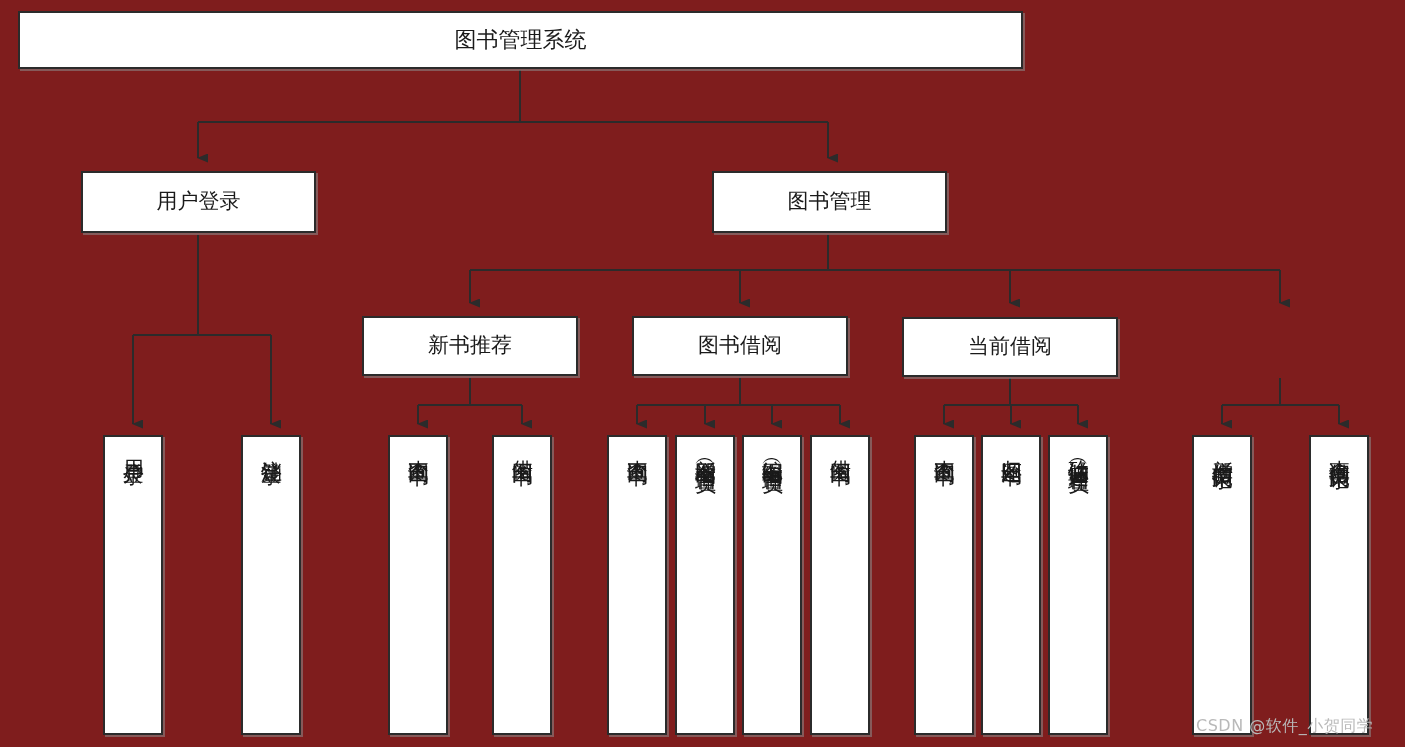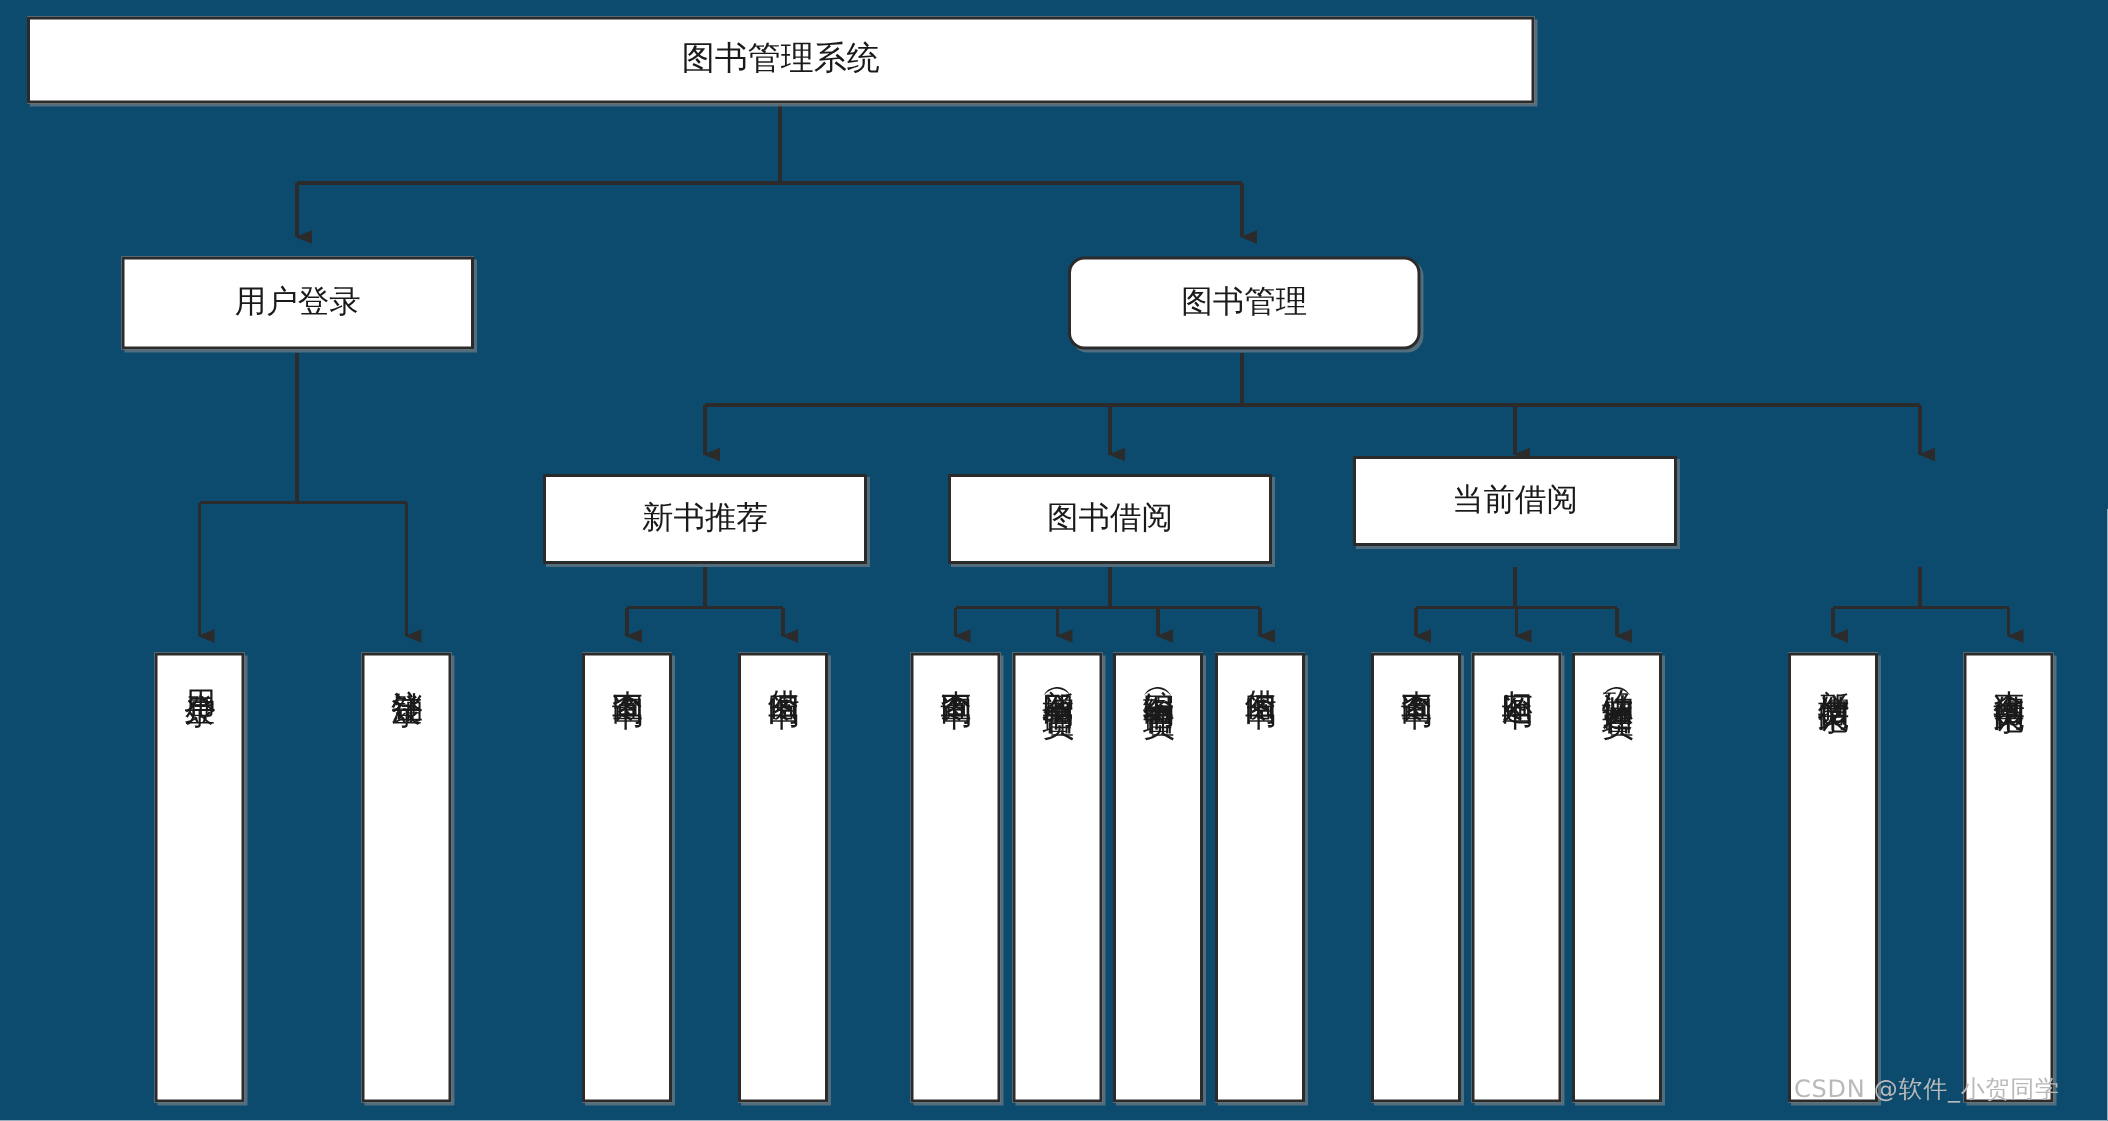--- a/index.html
+++ b/index.html
@@ -8,21 +8,21 @@
     padding: 0;
     background: #ffffff;
   }
   body {
     font-family: "DejaVu Sans", "Liberation Sans", sans-serif;
   }
   #diagram-root {
     position: relative;
     width: 1405px;
     height: 747px;
-    background: #0c4a6e;
+    background: #7f1d1d;
     overflow: hidden;
   }
   svg.connector-layer {
     position: absolute;
     left: 0;
     top: 0;
     width: 1405px;
     height: 747px;
     pointer-events: none;
   }
@@ -126,31 +126,31 @@
     </g>
   </svg>
 
   <div class="node root horizontal" style="left:18px; top:11px; width:1005px; height:58px;">
     <span class="node-label">图书管理系统</span>
   </div>
 
   <div class="node horizontal" style="left:81px; top:171px; width:235px; height:62px;">
     <span class="node-label">用户登录</span>
   </div>
-  <div class="node horizontal" style="left:712px; top:171px; width:235px; height:62px;border-radius:11px;">
+  <div class="node horizontal" style="left:712px; top:171px; width:235px; height:62px;">
     <span class="node-label">图书管理</span>
   </div>
 
   <div class="node horizontal" style="left:632px; top:316px; width:216px; height:60px;">
     <span class="node-label">图书借阅</span>
   </div>
   <div class="node horizontal" style="left:362px; top:316px; width:216px; height:60px;">
     <span class="node-label">新书推荐</span>
   </div>
-  <div class="node horizontal" style="left:902px; top:304px; width:216px; height:60px;">
+  <div class="node horizontal" style="left:902px; top:317px; width:216px; height:60px;">
     <span class="node-label">当前借阅</span>
   </div>
 
   <div class="node vertical" style="left:103px; top:435px; width:60px; height:300px;">
     <span class="node-label">用户登录</span>
   </div>
   <div class="node vertical" style="left:241px; top:435px; width:60px; height:300px;">
     <span class="node-label">注销登录</span>
   </div>
 

